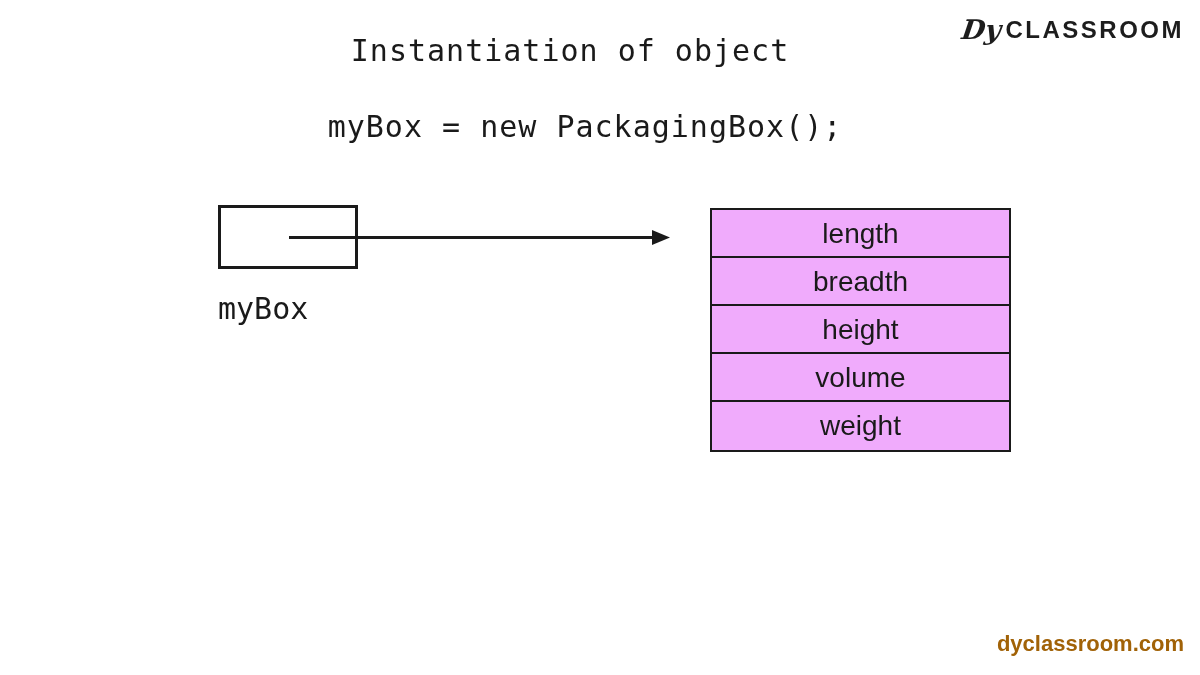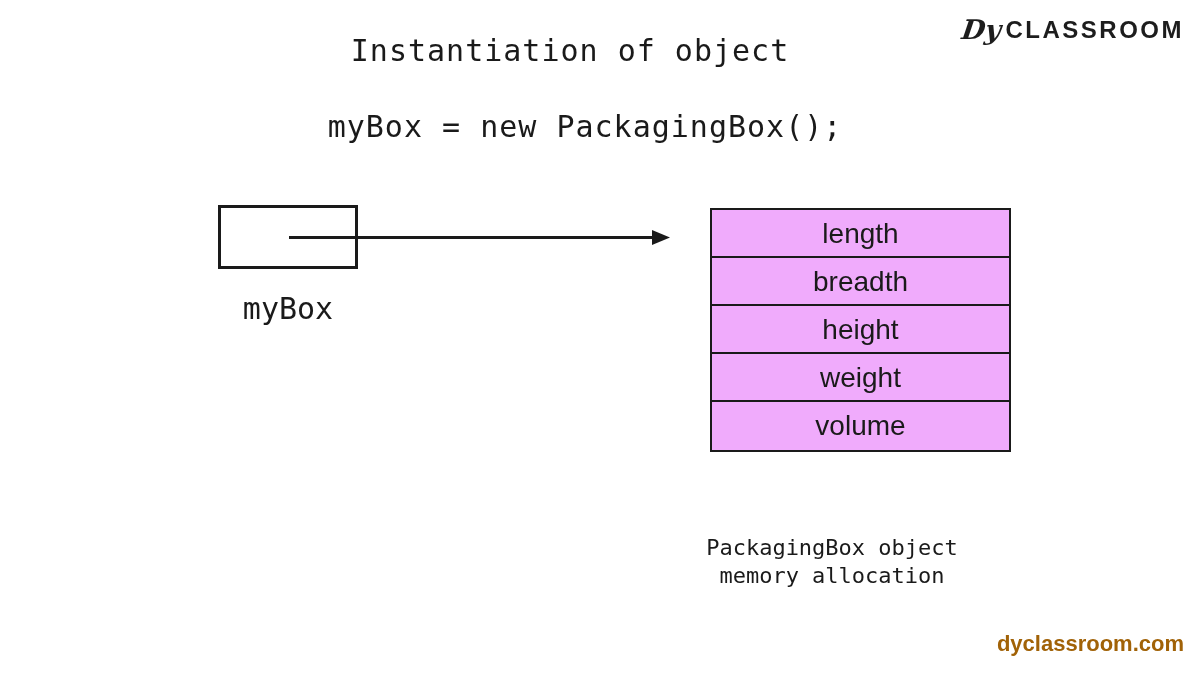--- a/index.html
+++ b/index.html
@@ -68,21 +68,20 @@
     width: 140px;
     height: 64px;
     border: 3px solid #1a1a1a;
     background: #ffffff;
   }
   .ref-label {
     position: absolute;
     left: 218px;
     top: 291px;
     width: 140px;
-    text-align: center;
     font-size: 30px;
   }
 
   
   .arrow-svg {
     position: absolute;
     left: 289px;
     top: 229px;
     width: 382px;
     height: 17px;
@@ -149,24 +148,20 @@
 
   <svg class="arrow-svg" viewBox="0 0 382 17" xmlns="http://www.w3.org/2000/svg">
     <line x1="0" y1="8.5" x2="366" y2="8.5" stroke="#1a1a1a" stroke-width="3"></line>
     <polygon points="363,1 381,8.5 363,16" fill="#1a1a1a"></polygon>
   </svg>
 
   <div class="fields-table">
     <div class="field-row">length</div>
     <div class="field-row">breadth</div>
     <div class="field-row">height</div>
+    <div class="field-row">volume</div>
     <div class="field-row">weight</div>
-    <div class="field-row">volume</div>
   </div>
 
-  <div class="table-caption">
-    <div>PackagingBox object</div>
-    <div>memory allocation</div>
-  </div>
 
   <div class="footer-site">dyclassroom.com</div>
 
 </div>
 
 </body></html>

